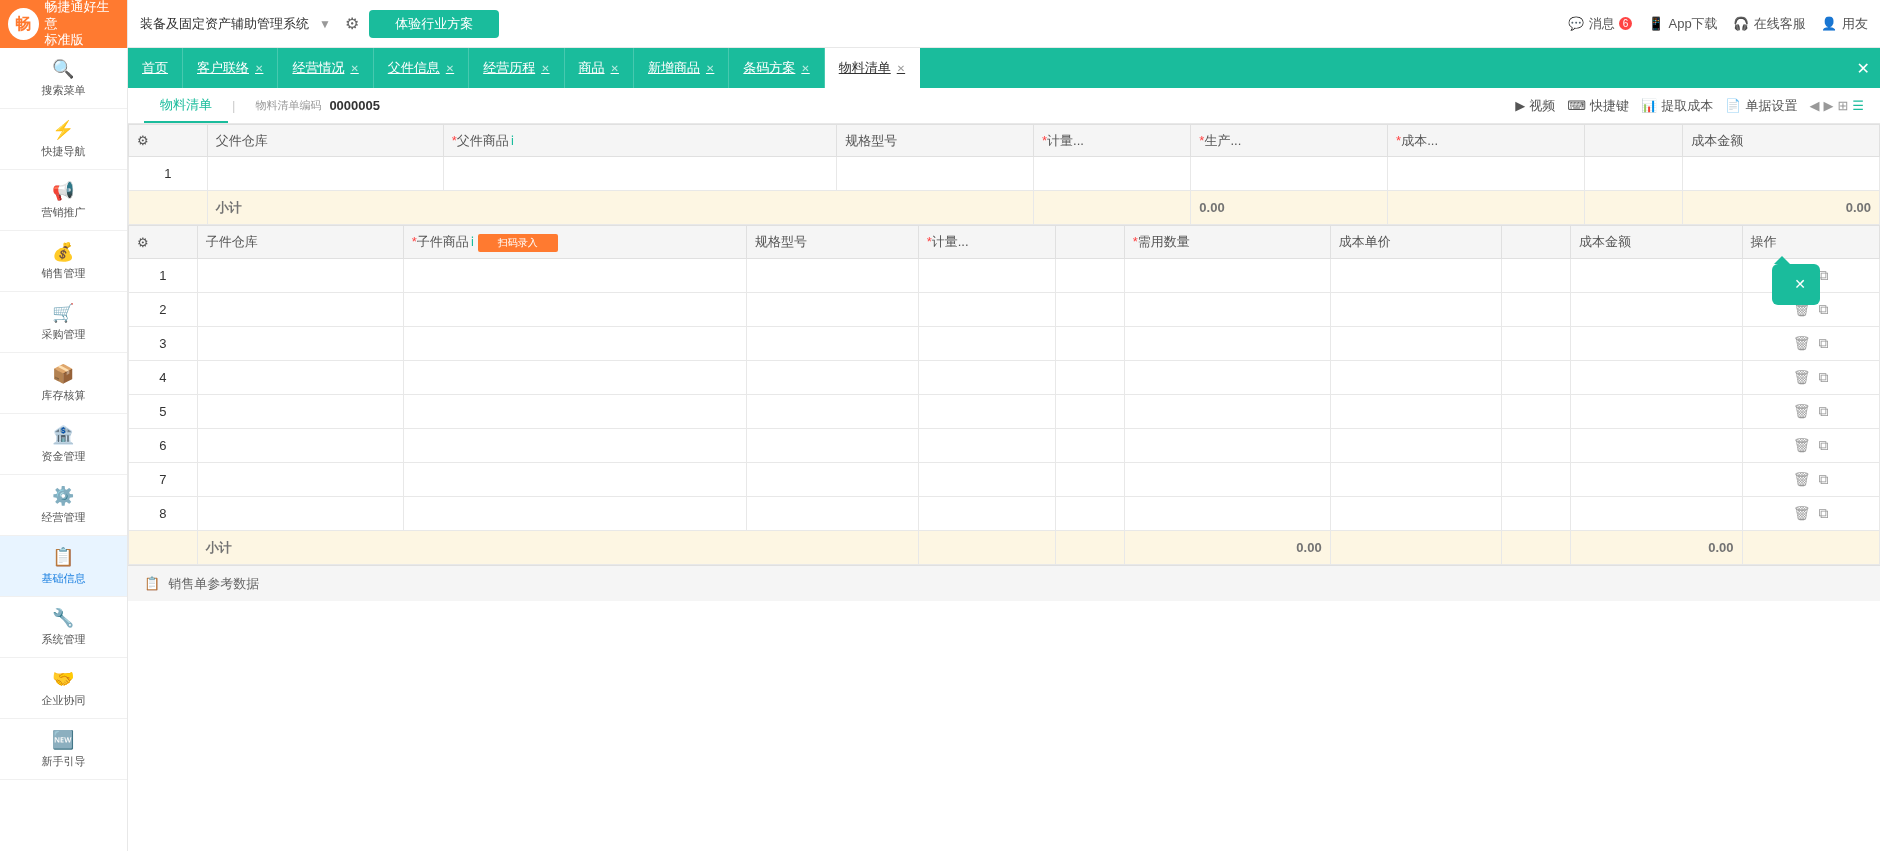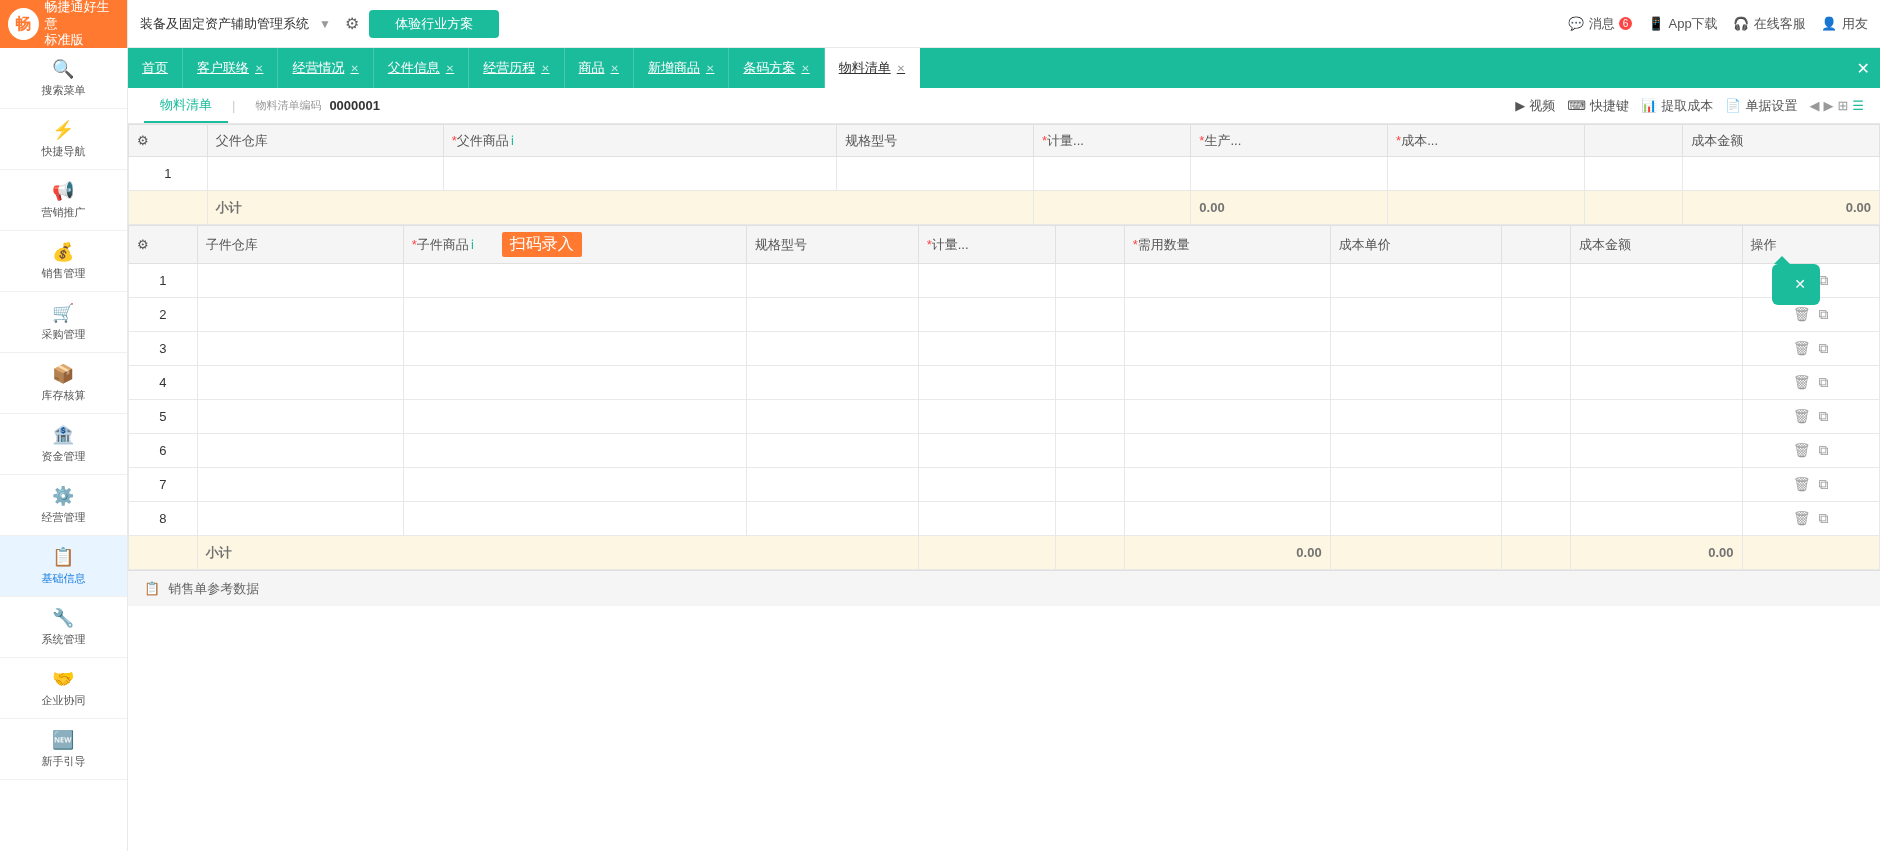--- a/index.html
+++ b/index.html
@@ -183,24 +183,23 @@
     }
 
     .row-num { color: #999; text-align: center; width: 30px; }
     .settings-icon { text-align: center; width: 30px; color: #999; cursor: pointer; }
 
     .scan-btn {
       background: #ff7a30;
       color: #fff;
       border: none;
       border-radius: 2px;
-      padding: 2px 8px;
-      font-size: 16px;
-      cursor: pointer;
-      margin-left: 24px;
+      padding: 2px 20px;
+      font-size: 10px;
+      cursor: pointer;
     }
 
     .action-btn {
       color: #999;
       cursor: pointer;
       font-size: 14px;
       margin: 0 2px;
     }
 
     
@@ -385,21 +384,21 @@
     <div class="nav-close-btn">✕</div>
   </div>
 
   <div class="subtab-bar">
     <div class="subtab active">
       <span>物料清单</span>
     </div>
     <span style="color:#ccc;padding:0 4px;">|</span>
     <span class="subtab-code">物料清单编码</span>
     <span style="width:8px;"></span>
-    <span class="subtab-code-value">0000001</span>
+    <span class="subtab-code-value">0000005</span>
     <div class="subtab-right">
       <div class="subtab-right-item">
         <span>▶</span>
         <span>视频</span>
       </div>
       <div class="subtab-right-item">
         <span>⌨</span>
         <span>快捷键</span>
       </div>
       <div class="subtab-right-item">

